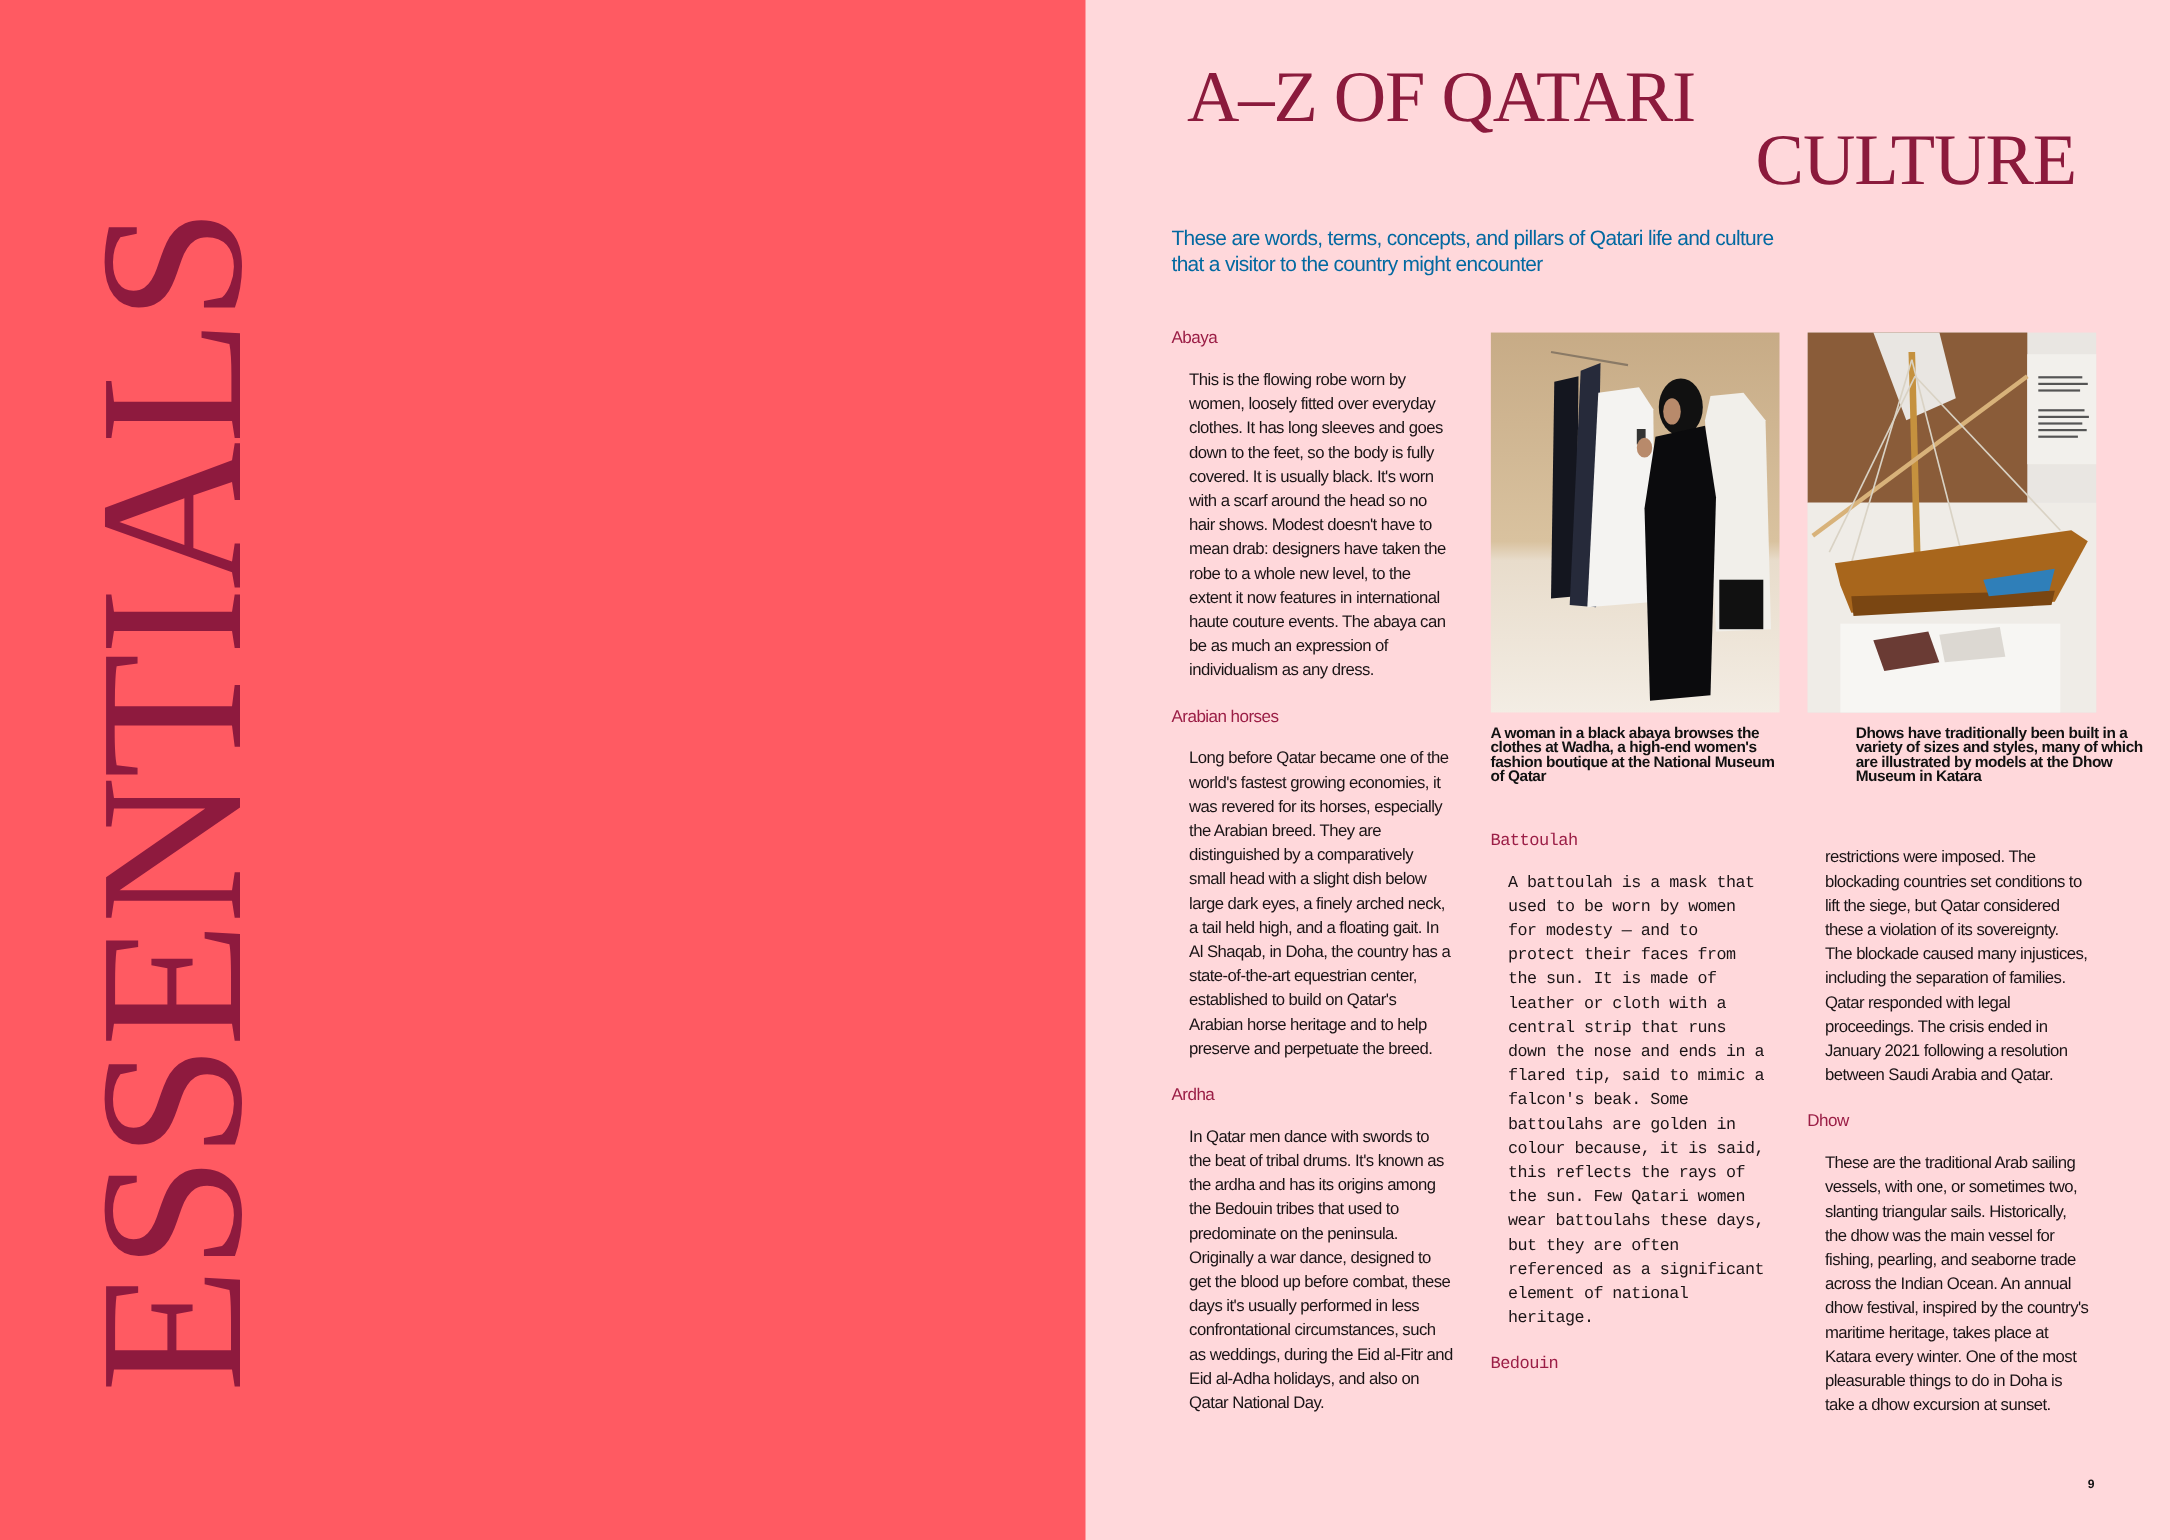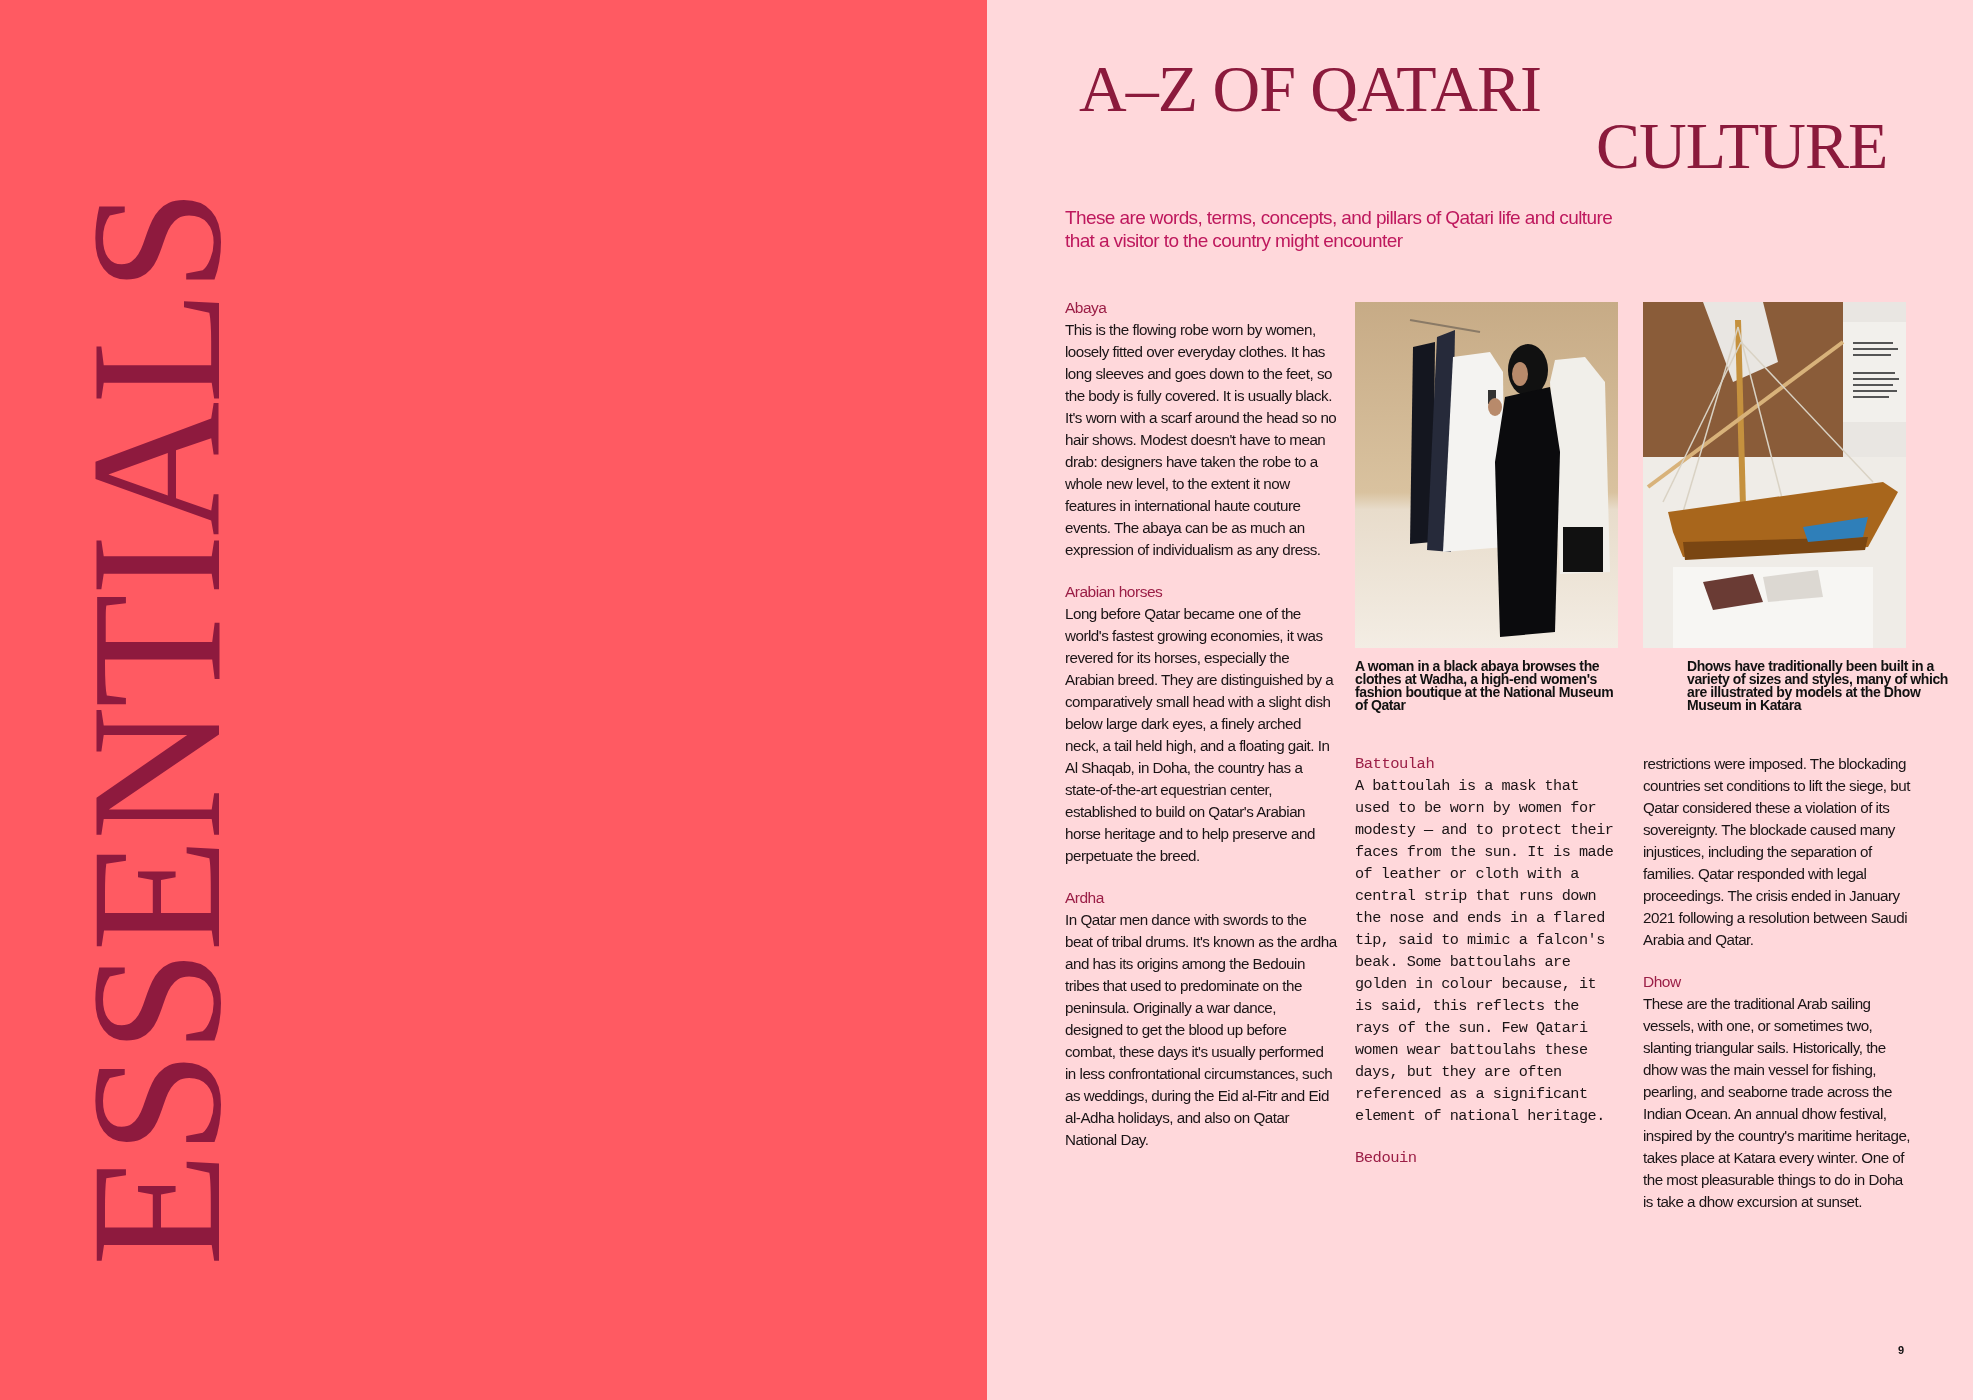--- a/index.html
+++ b/index.html
@@ -13,25 +13,25 @@
     white-space:nowrap; width:1202px; text-align:justify;
     text-align-last:justify; height:140px;
   }
   .right-page { position:absolute; left:987px; top:0; width:986px; height:1400px; background:#ffd8db; }
   .title-1, .title-2 {
     position:absolute; font-family:"Liberation Serif", "DejaVu Serif", serif;
     color:#8b1a3c; font-size:66px; line-height:1; white-space:nowrap; letter-spacing:-1px;
   }
   .title-1 { left:1064px; top:56px;margin-left:15px; }
   .title-2 { left:1596px; top:113px; }
-  .subtitle { position:absolute; left:1065px; top:206px; width:560px; color:#be185d; font-size:19px; line-height:23px; letter-spacing:-0.6px; }
+  .subtitle { position:absolute; left:1065px; top:206px; width:560px; color:#0369a1; font-size:19px; line-height:23px; letter-spacing:-0.6px; }
   .col { position:absolute; width:272px; font-size:15.2px; line-height:22px; color:#1a1416; letter-spacing:-0.5px; }
   .entry { margin-bottom:20px; }
   .entry h3 { margin:0; font-size:15.5px; font-weight:normal; color:#9b1e46; line-height:22px; }
-  .entry p { margin:0; }
+  .entry p { margin:16px; }
   .photo { position:absolute; top:302px; width:263px; height:346px; overflow:hidden; }
   .caption { position:absolute; top:660px; width:265px; font-size:14px; line-height:13px; color:#111; font-weight:bold; letter-spacing:-0.4px; }
   .page-number { position:absolute; left:1898px; top:1344px; font-size:11px; font-weight:bold; color:#111; }
 </style>
 </head>
 <body>
 
 <div class="left-page">
   <div class="essentials">ESSENTIALS</div>
 </div>

